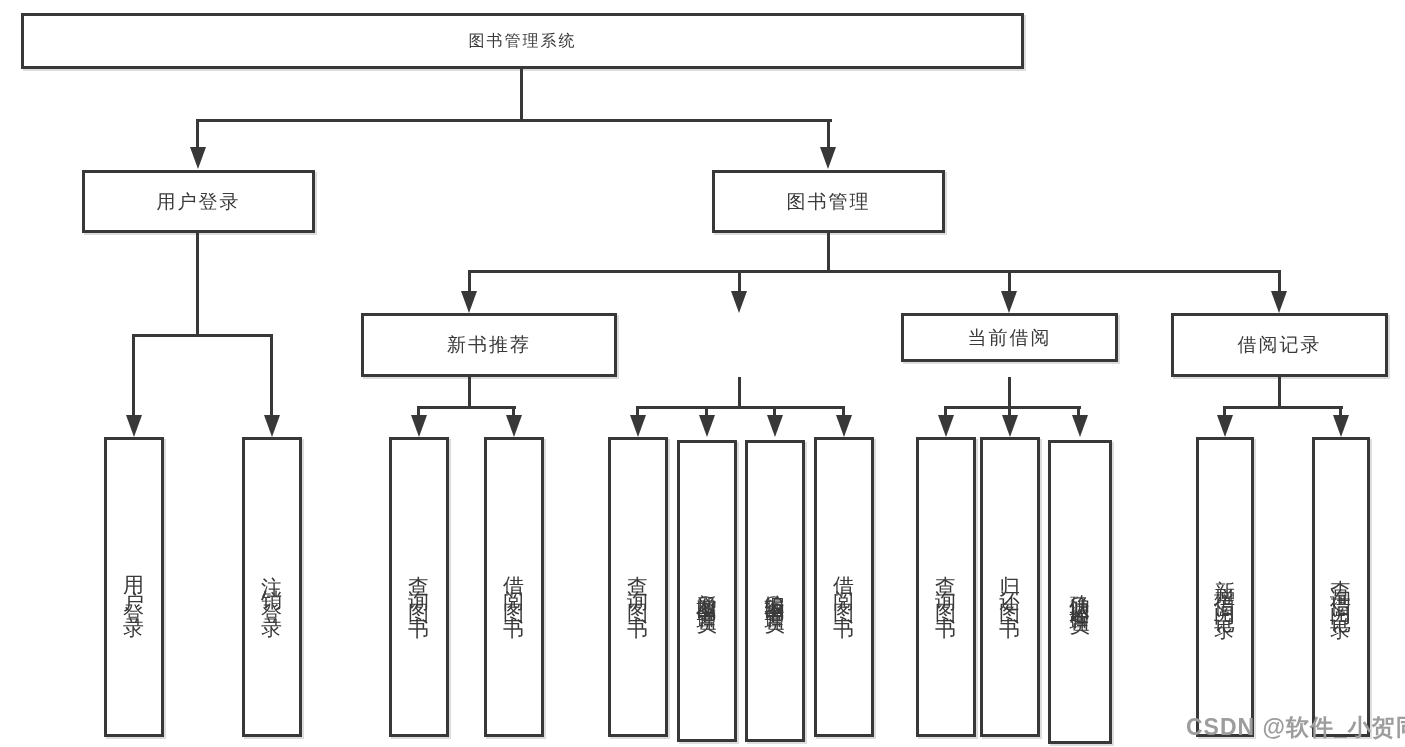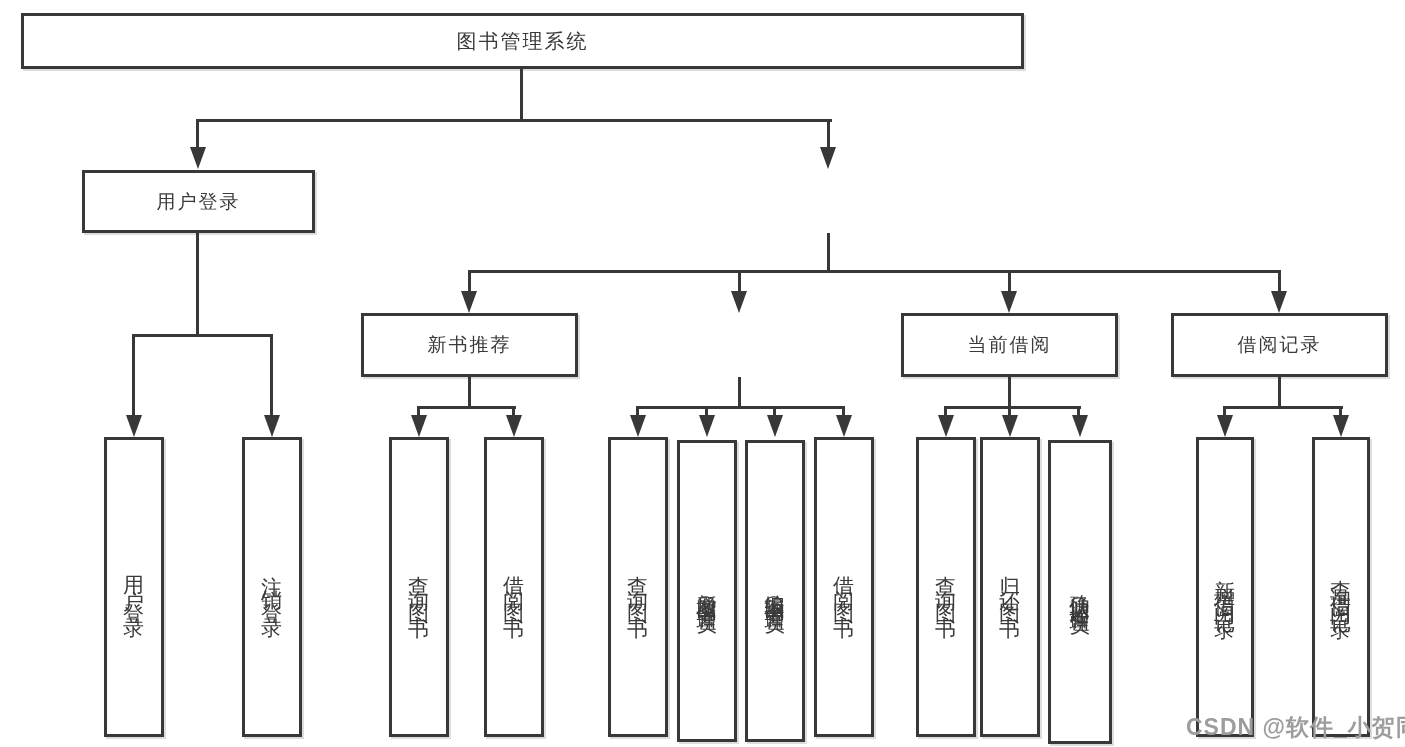--- a/index.html
+++ b/index.html
@@ -7,21 +7,21 @@
     position:relative; width:1405px; height:747px; background:#ffffff;
     font-family:"Liberation Sans", sans-serif; color:#3a3a3a; overflow:hidden;
   }
   .box {
     position:absolute; box-sizing:border-box;
     border:3px solid #383838; background:#ffffff;
     display:flex; align-items:center; justify-content:center;
     box-shadow:2px 2px 0 rgba(120,120,120,0.25);
   }
   .box-h span { font-size:19px; letter-spacing:2px; white-space:nowrap; }
-  .root span { font-size:20px; }
+  .root span { font-size:16px; }
   .vtext {
     writing-mode:vertical-rl; text-orientation:mixed;
     font-size:21px; line-height:1;
   }
   .sp-lg { letter-spacing:14px; }
   .sp-md { letter-spacing:8px; }
   .sp-sm { letter-spacing:3px; font-size:20px; }
   .hline, .vline { position:absolute; background:#383838; }
   .hline { height:3px; }
   .vline { width:3px; }
@@ -48,43 +48,46 @@
   <div class="vline" style="left:520px; top:66px; height:55px;"></div>
   <div class="hline" style="left:196px; top:119px; width:636px;"></div>
   <div class="vline" style="left:196px; top:119px; height:32px;"></div>
   <div class="ahead" style="left:190px; top:147px;"></div>
   <div class="vline" style="left:827px; top:119px; height:32px;"></div>
   <div class="ahead" style="left:820px; top:147px;"></div>
 
   <div class="box box-h" style="left:82px; top:170px; width:233px; height:63px;">
     <span>用户登录</span>
   </div>
+  <div class="box box-h" style="left:712px; top:170px; width:233px; height:63px;">
+    <span>图书管理</span>
+  </div>
 
   <div class="vline" style="left:196px; top:233px; height:103px;"></div>
   <div class="hline" style="left:132px; top:334px; width:141px;"></div>
   <div class="vline" style="left:132px; top:334px; height:82px;"></div>
   <div class="ahead" style="left:126px; top:415px;"></div>
   <div class="vline" style="left:270px; top:334px; height:82px;"></div>
   <div class="ahead" style="left:264px; top:415px;"></div>
 
   <div class="vline" style="left:827px; top:233px; height:40px;"></div>
   <div class="hline" style="left:468px; top:270px; width:813px;"></div>
   <div class="vline" style="left:468px; top:270px; height:24px;"></div>
   <div class="ahead" style="left:461px; top:291px;"></div>
   <div class="vline" style="left:738px; top:270px; height:24px;"></div>
   <div class="ahead" style="left:731px; top:291px;"></div>
   <div class="vline" style="left:1008px; top:270px; height:24px;"></div>
   <div class="ahead" style="left:1001px; top:291px;"></div>
   <div class="vline" style="left:1278px; top:270px; height:24px;"></div>
   <div class="ahead" style="left:1271px; top:291px;"></div>
 
-  <div class="box box-h" style="left:361px; top:313px; width:217px; height:64px;">
+  <div class="box box-h" style="left:361px; top:313px; width:256px; height:64px;">
     <span>新书推荐</span>
   </div>
-  <div class="box box-h" style="left:901px; top:313px; width:217px; height:64px;text-align:right;">
+  <div class="box box-h" style="left:901px; top:313px; width:217px; height:49px;text-align:right;">
     <span>当前借阅</span>
   </div>
   <div class="box box-h" style="left:1171px; top:313px; width:217px; height:64px;">
     <span>借阅记录</span>
   </div>
 
   <div class="vline" style="left:468px; top:377px; height:32px;"></div>
   <div class="hline" style="left:417px; top:406px; width:99px;"></div>
   <div class="vline" style="left:417px; top:406px; height:12px;"></div>
   <div class="ahead" style="left:411px; top:415px;"></div>

